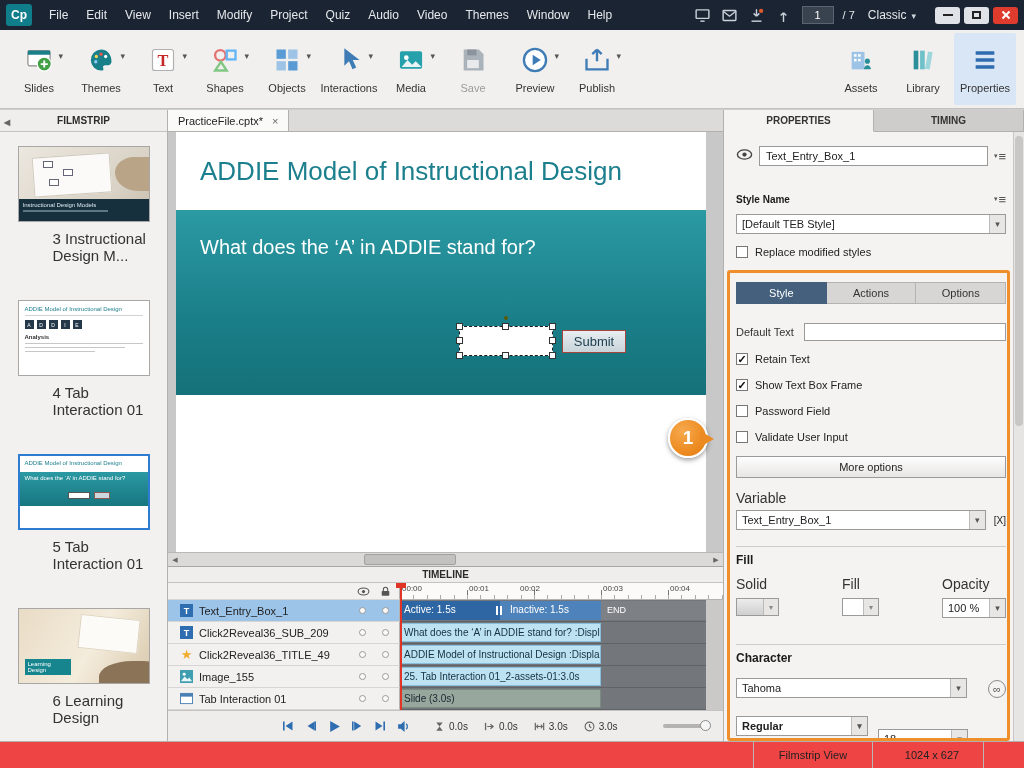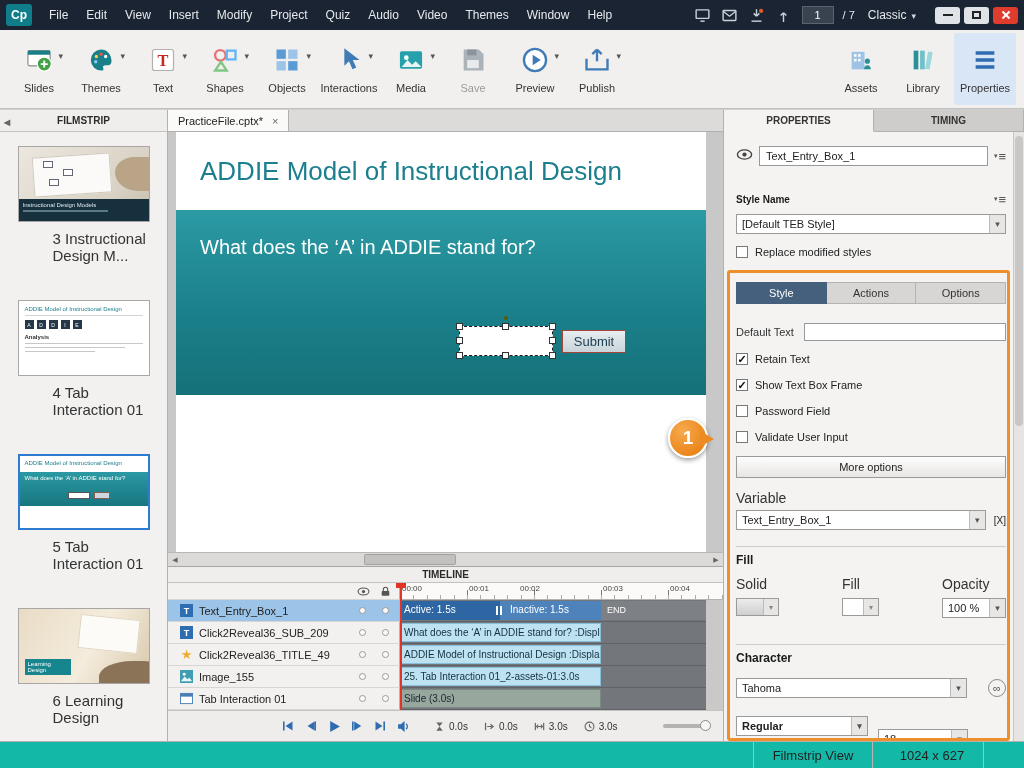--- a/index.html
+++ b/index.html
@@ -188,35 +188,35 @@
   .hr { border-top:1px solid #cfcdcb; margin-top:16px; }
   .sec-title { margin-top:6px; font-size:12px; font-weight:bold; color:#1a1a1a; height:15px; }
   .fill-grid { margin-top:8px; display:flex; justify-content:space-between; }
   .fill-col { display:flex; flex-direction:column; gap:6px; }
   .swatch-dd { height:18px; border:1px solid #9a9a9a; background:#fff; display:flex; }
   .swatch { width:26px; background:linear-gradient(#ececec,#cfcfcf); }
   .swatch.white { width:20px; background:#fff; }
   .sw-arrow { width:15px; background:#e8e6e4; border-left:1px solid #bbb; display:flex; align-items:center; justify-content:center; }
   .sw-arrow::before { content:"▾"; font-size:8px; color:#888; }
   .opacity-dd { width:64px; }
-  .char-row { margin-top:12px; display:flex; align-items:center; gap:21px; height:20px; }
+  .char-row { margin-top:12px; display:flex; align-items:flex-end; gap:21px; height:20px; }
   .char-row2 { margin-top:18px; display:flex; align-items:center; gap:10px; height:20px; }
   .link-circle { width:18px; height:18px; border:1px solid #8a8a8a; border-radius:50%; display:flex; align-items:center; justify-content:center; font-size:11px; color:#555; flex:0 0 18px; }
   .link-circle::before { content:"∞"; }
   .w132 { width:132px;font-weight:bold; } .w90 { width:90px;margin-top:25px; }
 
   
   .callout { position:absolute; left:668px; top:418px; width:40px; height:40px; border-radius:50%;
      background:radial-gradient(circle at 35% 30%,#f6a94e 0%,#ed8c22 60%,#e07b12 100%);
      border:2px solid #fff; box-shadow:0 2px 5px rgba(0,0,0,.4); color:#fff; font-size:19px; font-weight:bold;
      display:flex; align-items:center; justify-content:center; z-index:20; }
   .callout::after { content:""; position:absolute; right:-16px; top:11px; border:8px solid transparent; border-left:14px solid #ec8b21; }
 
   
-  .statusbar { position:absolute; left:0; right:0; bottom:0; height:27px; background:#14b8a6; border-top:1px solid #b3b1af; display:flex; align-items:stretch; font-size:13px; color:#222; z-index:10; }
+  .statusbar { position:absolute; left:0; right:0; bottom:0; height:27px; background:#ef4444; border-top:1px solid #b3b1af; display:flex; align-items:stretch; font-size:11px; color:#222; z-index:10; }
   .sb-spacer { flex:1; }
   .sb-cell { display:flex; align-items:center; justify-content:center; border-left:1px solid #b9b7b5; }
   .sb-view { width:119px; } .sb-res { width:111px;padding-left:8px; } .sb-end { width:41px; }
 </style>
 </head>
 <body>
 
 <div class="app">
 
   <div class="menubar">

